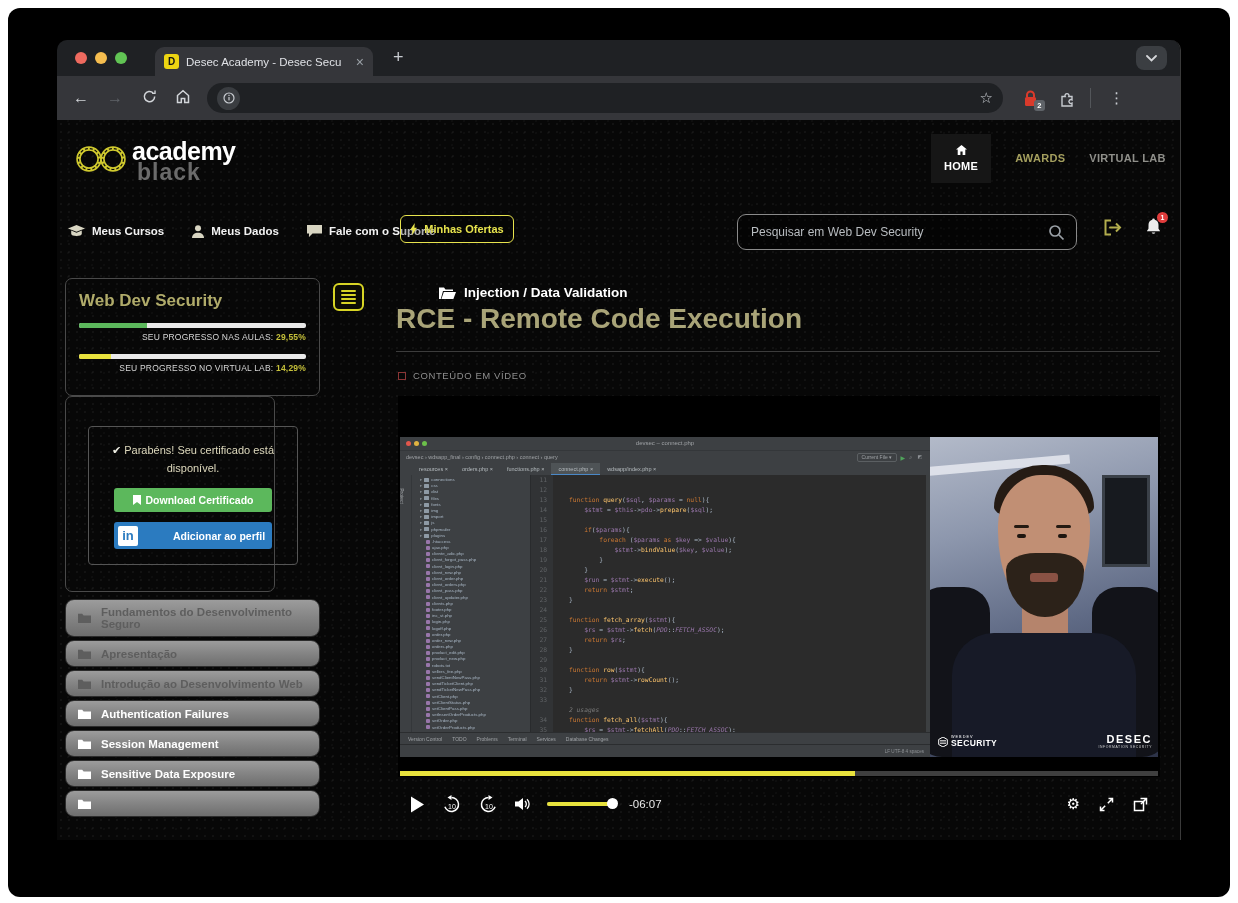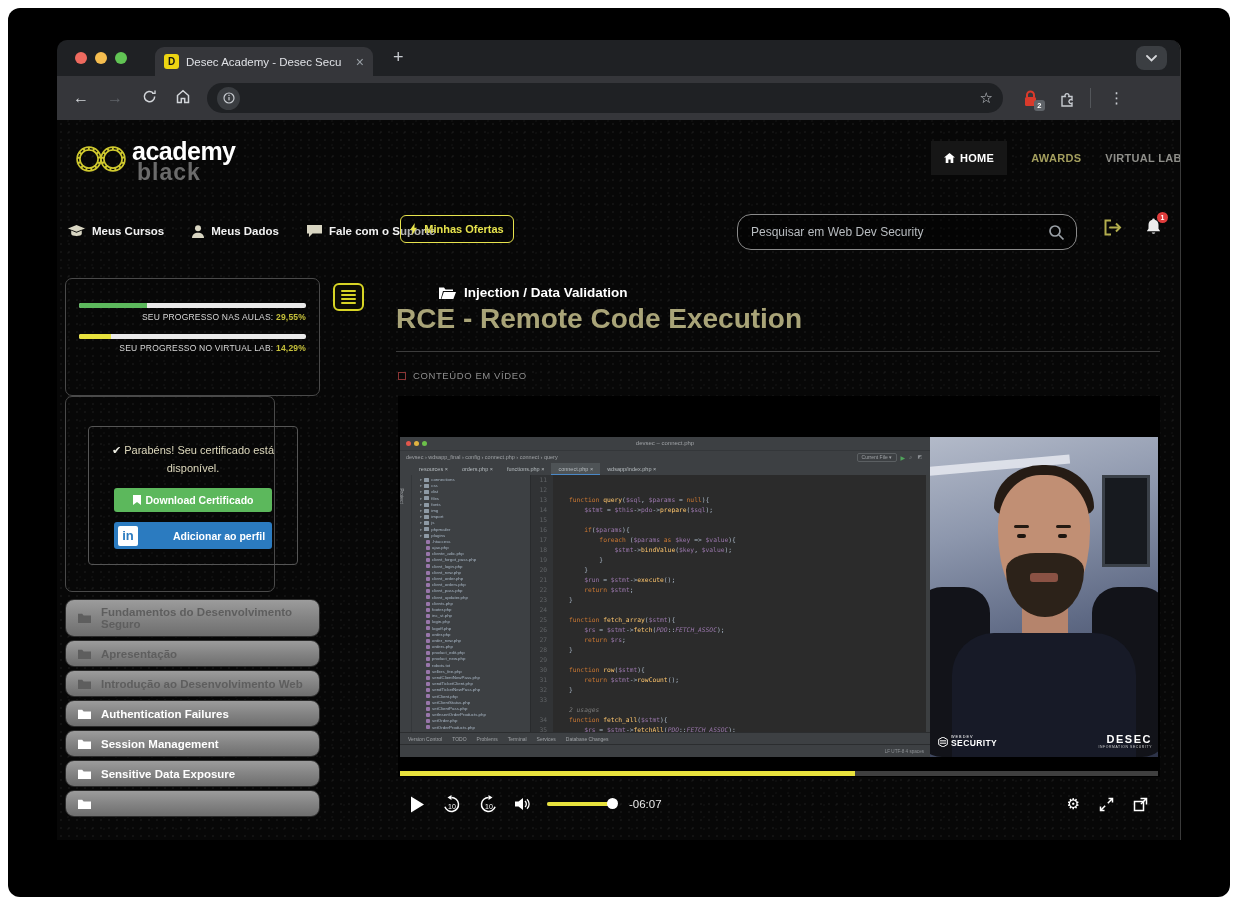--- a/index.html
+++ b/index.html
@@ -34,28 +34,28 @@
     background-image:radial-gradient(rgba(205,205,205,.055) 1px,transparent 1.3px),radial-gradient(rgba(205,205,205,.03) 1px,transparent 1.3px);
     background-size:8px 8px,12px 12px;background-position:0 0,5px 7px;overflow:hidden;}
 
   
   .logo{position:absolute;left:18px;top:12px;width:230px;height:62px;}
   .logo-infinity{position:absolute;left:0;top:7px;}
   .logo-academy{position:absolute;left:57px;top:5px;color:#fff;font-size:25px;font-weight:bold;letter-spacing:-0.5px;}
   .logo-black{position:absolute;left:62px;top:27px;color:#6b6b6b;font-size:23px;font-weight:bold;letter-spacing:1px;}
   .header-nav{position:absolute;left:874px;top:20px;height:36px;display:flex;align-items:center;gap:24px;}
   .hnav-item{font-size:11px;font-weight:bold;letter-spacing:.3px;display:flex;align-items:center;gap:5px;white-space:nowrap;}
-  .hnav-item.active{background:#161616;padding:11px 13px;}
+  .hnav-item.active{background:#161616;padding:11px 13px;flex-direction:column;}
 
   
   .menubar{position:absolute;left:11px;top:98px;height:26px;display:flex;align-items:center;gap:28px;}
   .mitem{display:flex;align-items:center;gap:7px;color:#f2f2f2;font-size:11.5px;font-weight:bold;white-space:nowrap;}
   .mitem .ic{color:#d8d5c2;display:flex;}
   .offers{position:absolute;left:343px;top:95px;width:112px;height:26px;border:1.5px solid #e7e34d;border-radius:6px;display:flex;align-items:center;justify-content:center;gap:6px;color:#e7e34d;font-size:11px;font-weight:bold;background:rgba(0,0,0,.25);}
-  .search{position:absolute;left:680px;top:94px;width:340px;height:36px;border:1px solid #8a8a8a;border-radius:14px;display:flex;align-items:center;padding:0 11px;box-sizing:border-box;background:rgba(0,0,0,.3);}
+  .search{position:absolute;left:680px;top:94px;width:340px;height:36px;border:1px solid #8a8a8a;border-radius:9px;display:flex;align-items:center;padding:0 11px;box-sizing:border-box;background:rgba(0,0,0,.3);}
   .search input{flex:1;background:transparent;border:none;outline:none;color:#cfd2d6;font-size:12px;font-family:"Liberation Sans",sans-serif;}
   .search input::placeholder{color:#b9bdc1;}
   .logout{position:absolute;left:1046px;top:99px;}
   .bell{position:absolute;left:1088px;top:97px;}
   .bell-badge{position:absolute;right:-6px;top:-5px;min-width:7px;height:11px;background:#e03c3c;border-radius:6px;color:#fff;font-size:7px;font-weight:bold;display:flex;align-items:center;justify-content:center;padding:0 2px;}
 
   
   .card{position:absolute;border:1px solid #4a4a4a;border-radius:7px;box-sizing:border-box;}
   .card1{left:8px;top:158px;width:255px;height:118px;padding:12px 13px;}
   .course-title{color:#b0ab6a;font-size:17px;font-weight:bold;}
@@ -300,20 +300,21 @@
       </div>
       <div class="bell" style="position:absolute;">
         <svg width="17" height="19" viewBox="0 0 17 19" fill="#ededed">
             <path d="M8.5 1.5a1.3 1.3 0 0 1 1.3 1.3c2.3.6 3.7 2.5 3.7 5v4l1.7 2.4H1.8L3.5 11.8v-4c0-2.5 1.4-4.4 3.7-5A1.3 1.3 0 0 1 8.5 1.5z"></path>
             <path d="M6.7 15.5a1.9 1.9 0 0 0 3.6 0z"></path>
           </svg>
         <span class="bell-badge">1</span>
       </div>
 
       <div class="card card1">
+        <div class="course-title">Web Dev Security</div>
         <div class="pgroup">
           <div class="ptrack">
               <div class="pfill" style="width: 30%; background: rgb(92, 184, 92);"></div>
             </div>
           <div class="plabel"><span>SEU PROGRESSO NAS AULAS:</span> <span class="pvalue">29,55%</span></div>
         </div>
         <div class="pgroup">
           <div class="ptrack">
               <div class="pfill" style="width: 14%; background: rgb(232, 226, 61);"></div>
             </div>

